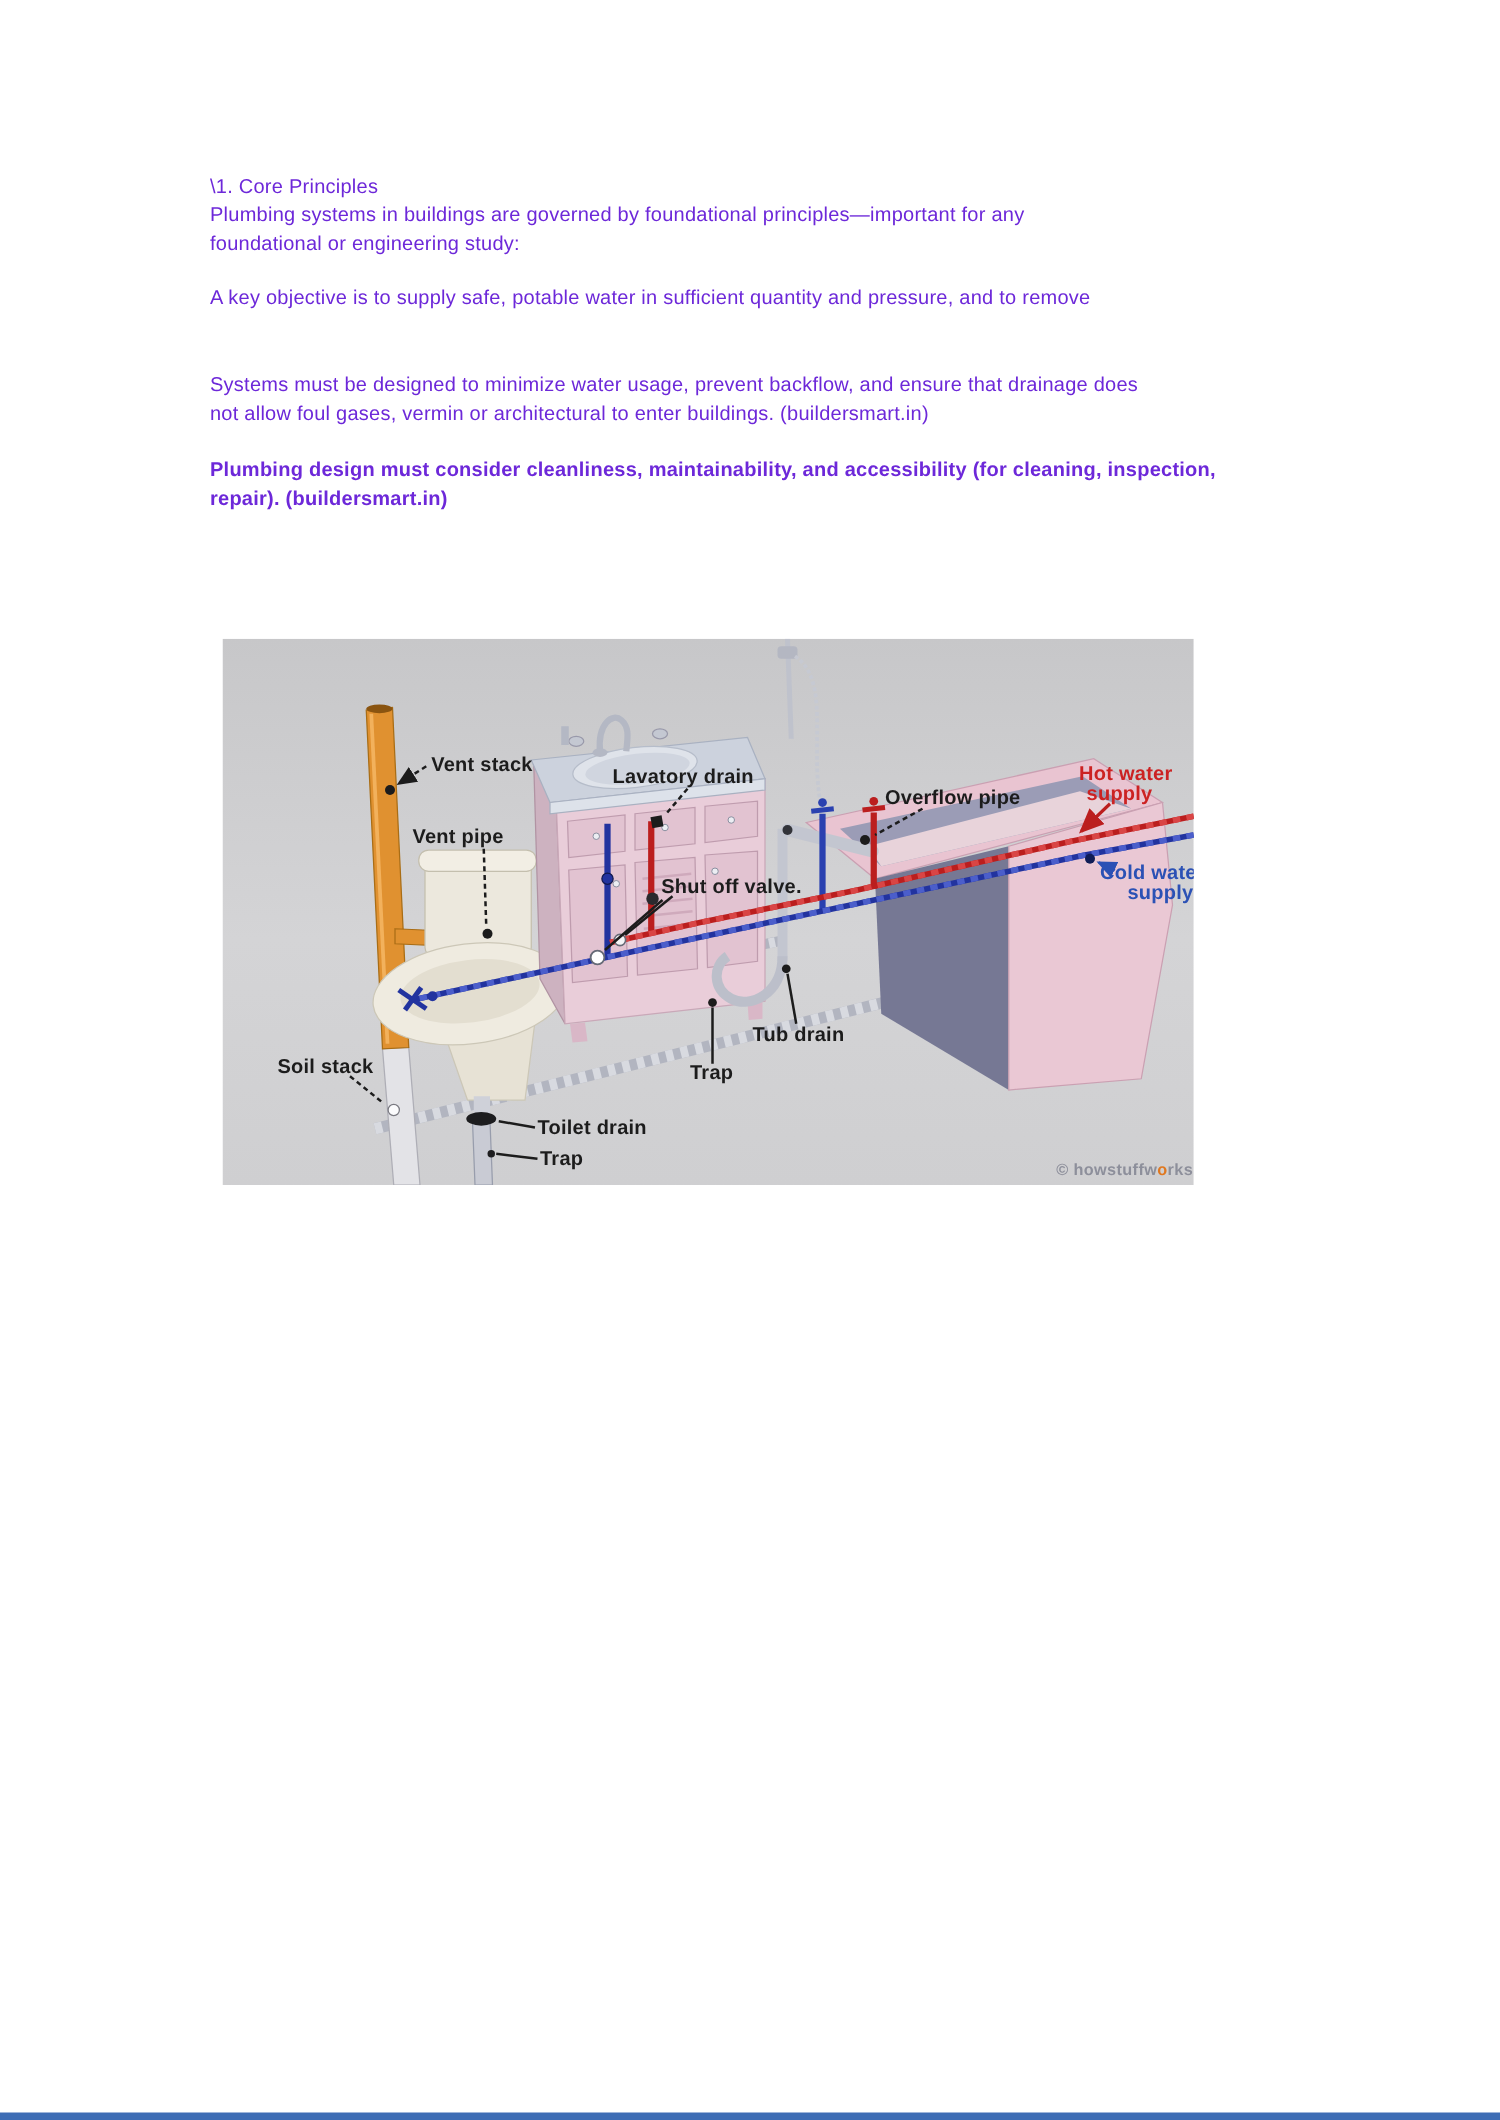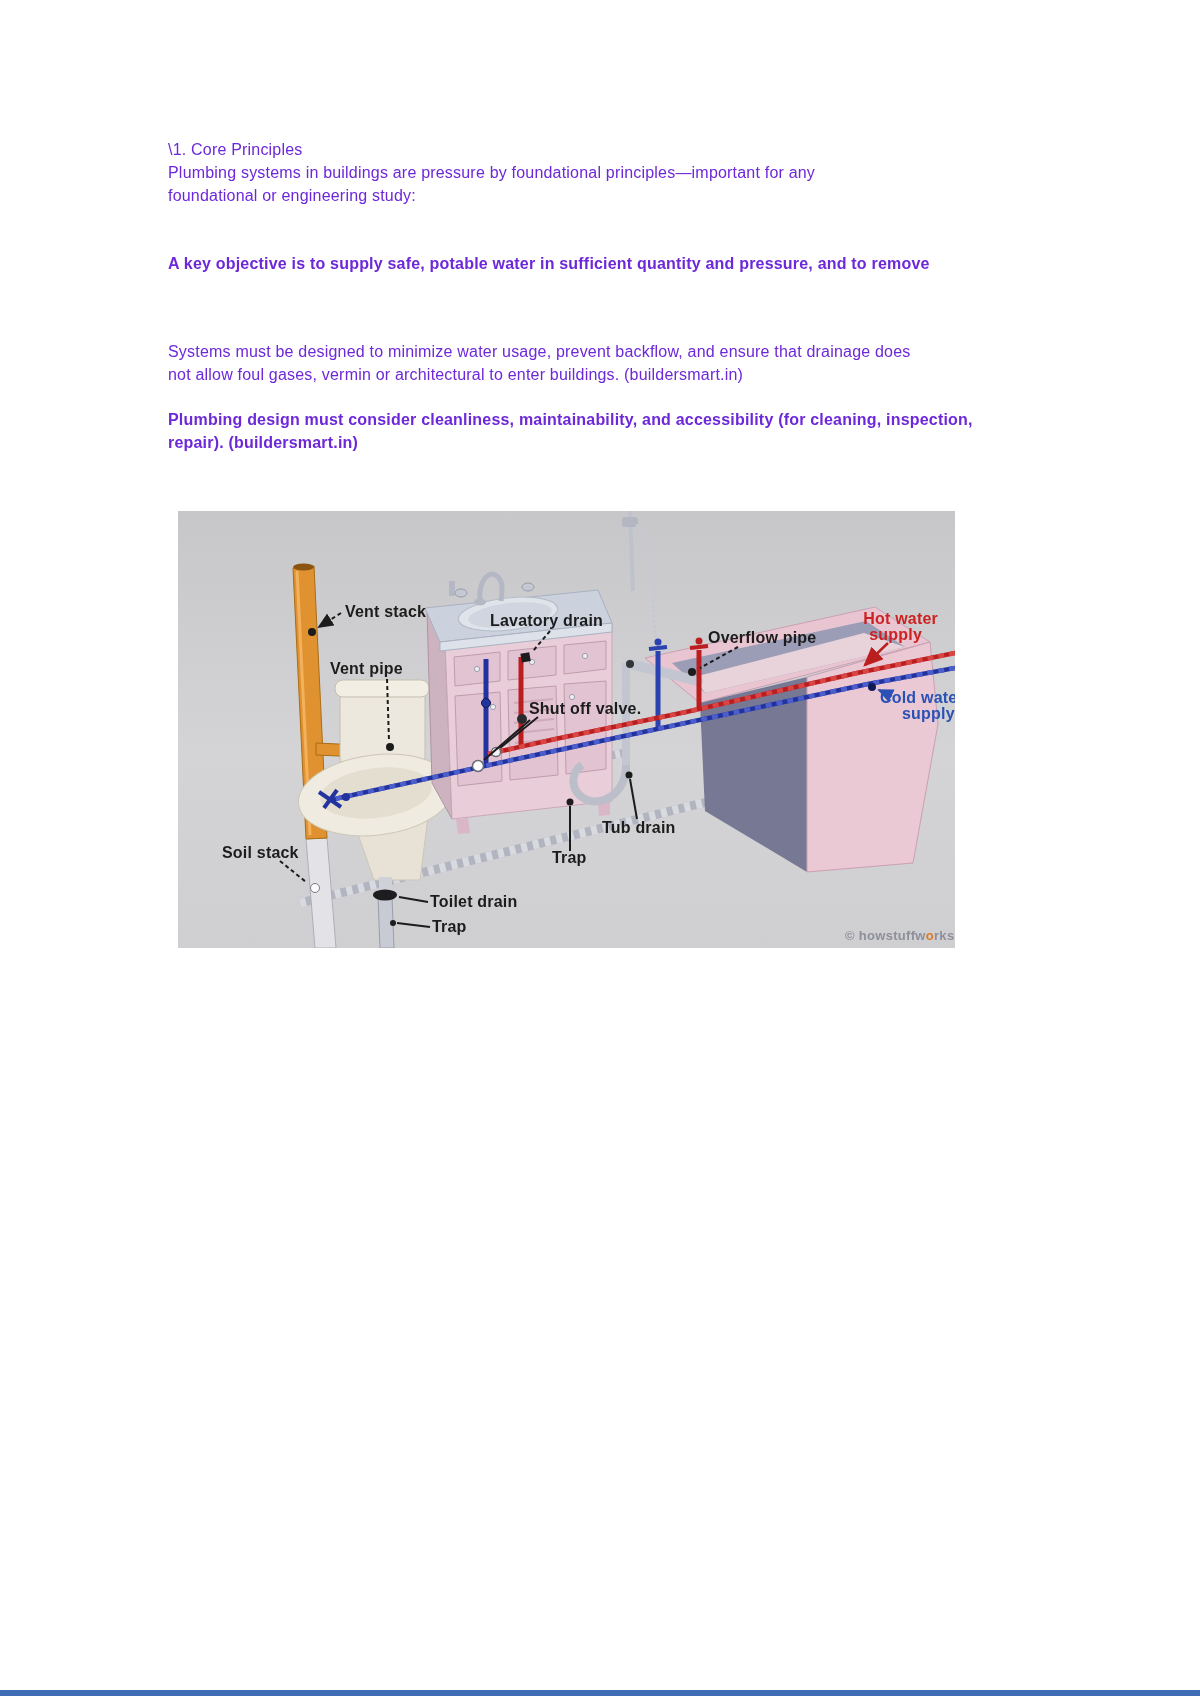--- a/index.html
+++ b/index.html
@@ -2,38 +2,38 @@
 <html><head>
 <meta charset="utf-8">
 <style>
   html,body{margin:0;padding:0;}
   body{width:1200px;height:1696px;background:#ffffff;position:relative;
        font-family:"Liberation Sans",sans-serif;overflow:hidden;}
   .doc-text{position:absolute;left:168px;top:138px;width:880px;color:#6d28d9;
             font-size:16px;letter-spacing:0.2px;}
   .block{margin:0;}
   .block .line{height:23px;line-height:23px;white-space:nowrap;}
-  .gap45{margin-top:45px;font-weight:bold;} .gap47{margin-top:65px;} .gap52{margin-top:22px;font-weight:bold;}
+  .gap45{margin-top:20px;} .gap47{margin-top:47px;} .gap52{margin-top:22px;font-weight:bold;}
   .figure{position:absolute;left:178px;top:511px;width:696px;height:437px;}
   .figure svg{display:block;}
   .lbl{font-family:"Liberation Sans",sans-serif;font-weight:bold;font-size:16px;
        fill:#1c1c1c;letter-spacing:0.2px;}
   .lbl-red{fill:#cc2222;}
   .lbl-blue{fill:#2b51b5;}
   .wm{font-family:"Liberation Sans",sans-serif;font-weight:bold;font-size:13px;
       fill:#8d8f9b;letter-spacing:0.3px;}
   .accent-bar{position:absolute;left:0;bottom:0;width:1200px;height:6px;background:#3e6db5;}
 </style>
 </head>
 <body>
 
 <div class="doc-text">
   <div class="block">
     <div class="line">\1. Core Principles</div>
-    <div class="line">Plumbing systems in buildings are pressure by foundational principles—important for any</div>
+    <div class="line">Plumbing systems in buildings are governed by foundational principles—important for any</div>
     <div class="line">foundational or engineering study:</div>
   </div>
   <div class="block gap45">
     <div class="line">A key objective is to supply safe, potable water in sufficient quantity and pressure, and to remove</div>
   </div>
   <div class="block gap47">
     <div class="line">Systems must be designed to minimize water usage, prevent backflow, and ensure that drainage does</div>
     <div class="line">not allow foul gases, vermin or architectural to enter buildings. (buildersmart.in)</div>
   </div>
   <div class="block gap52">

